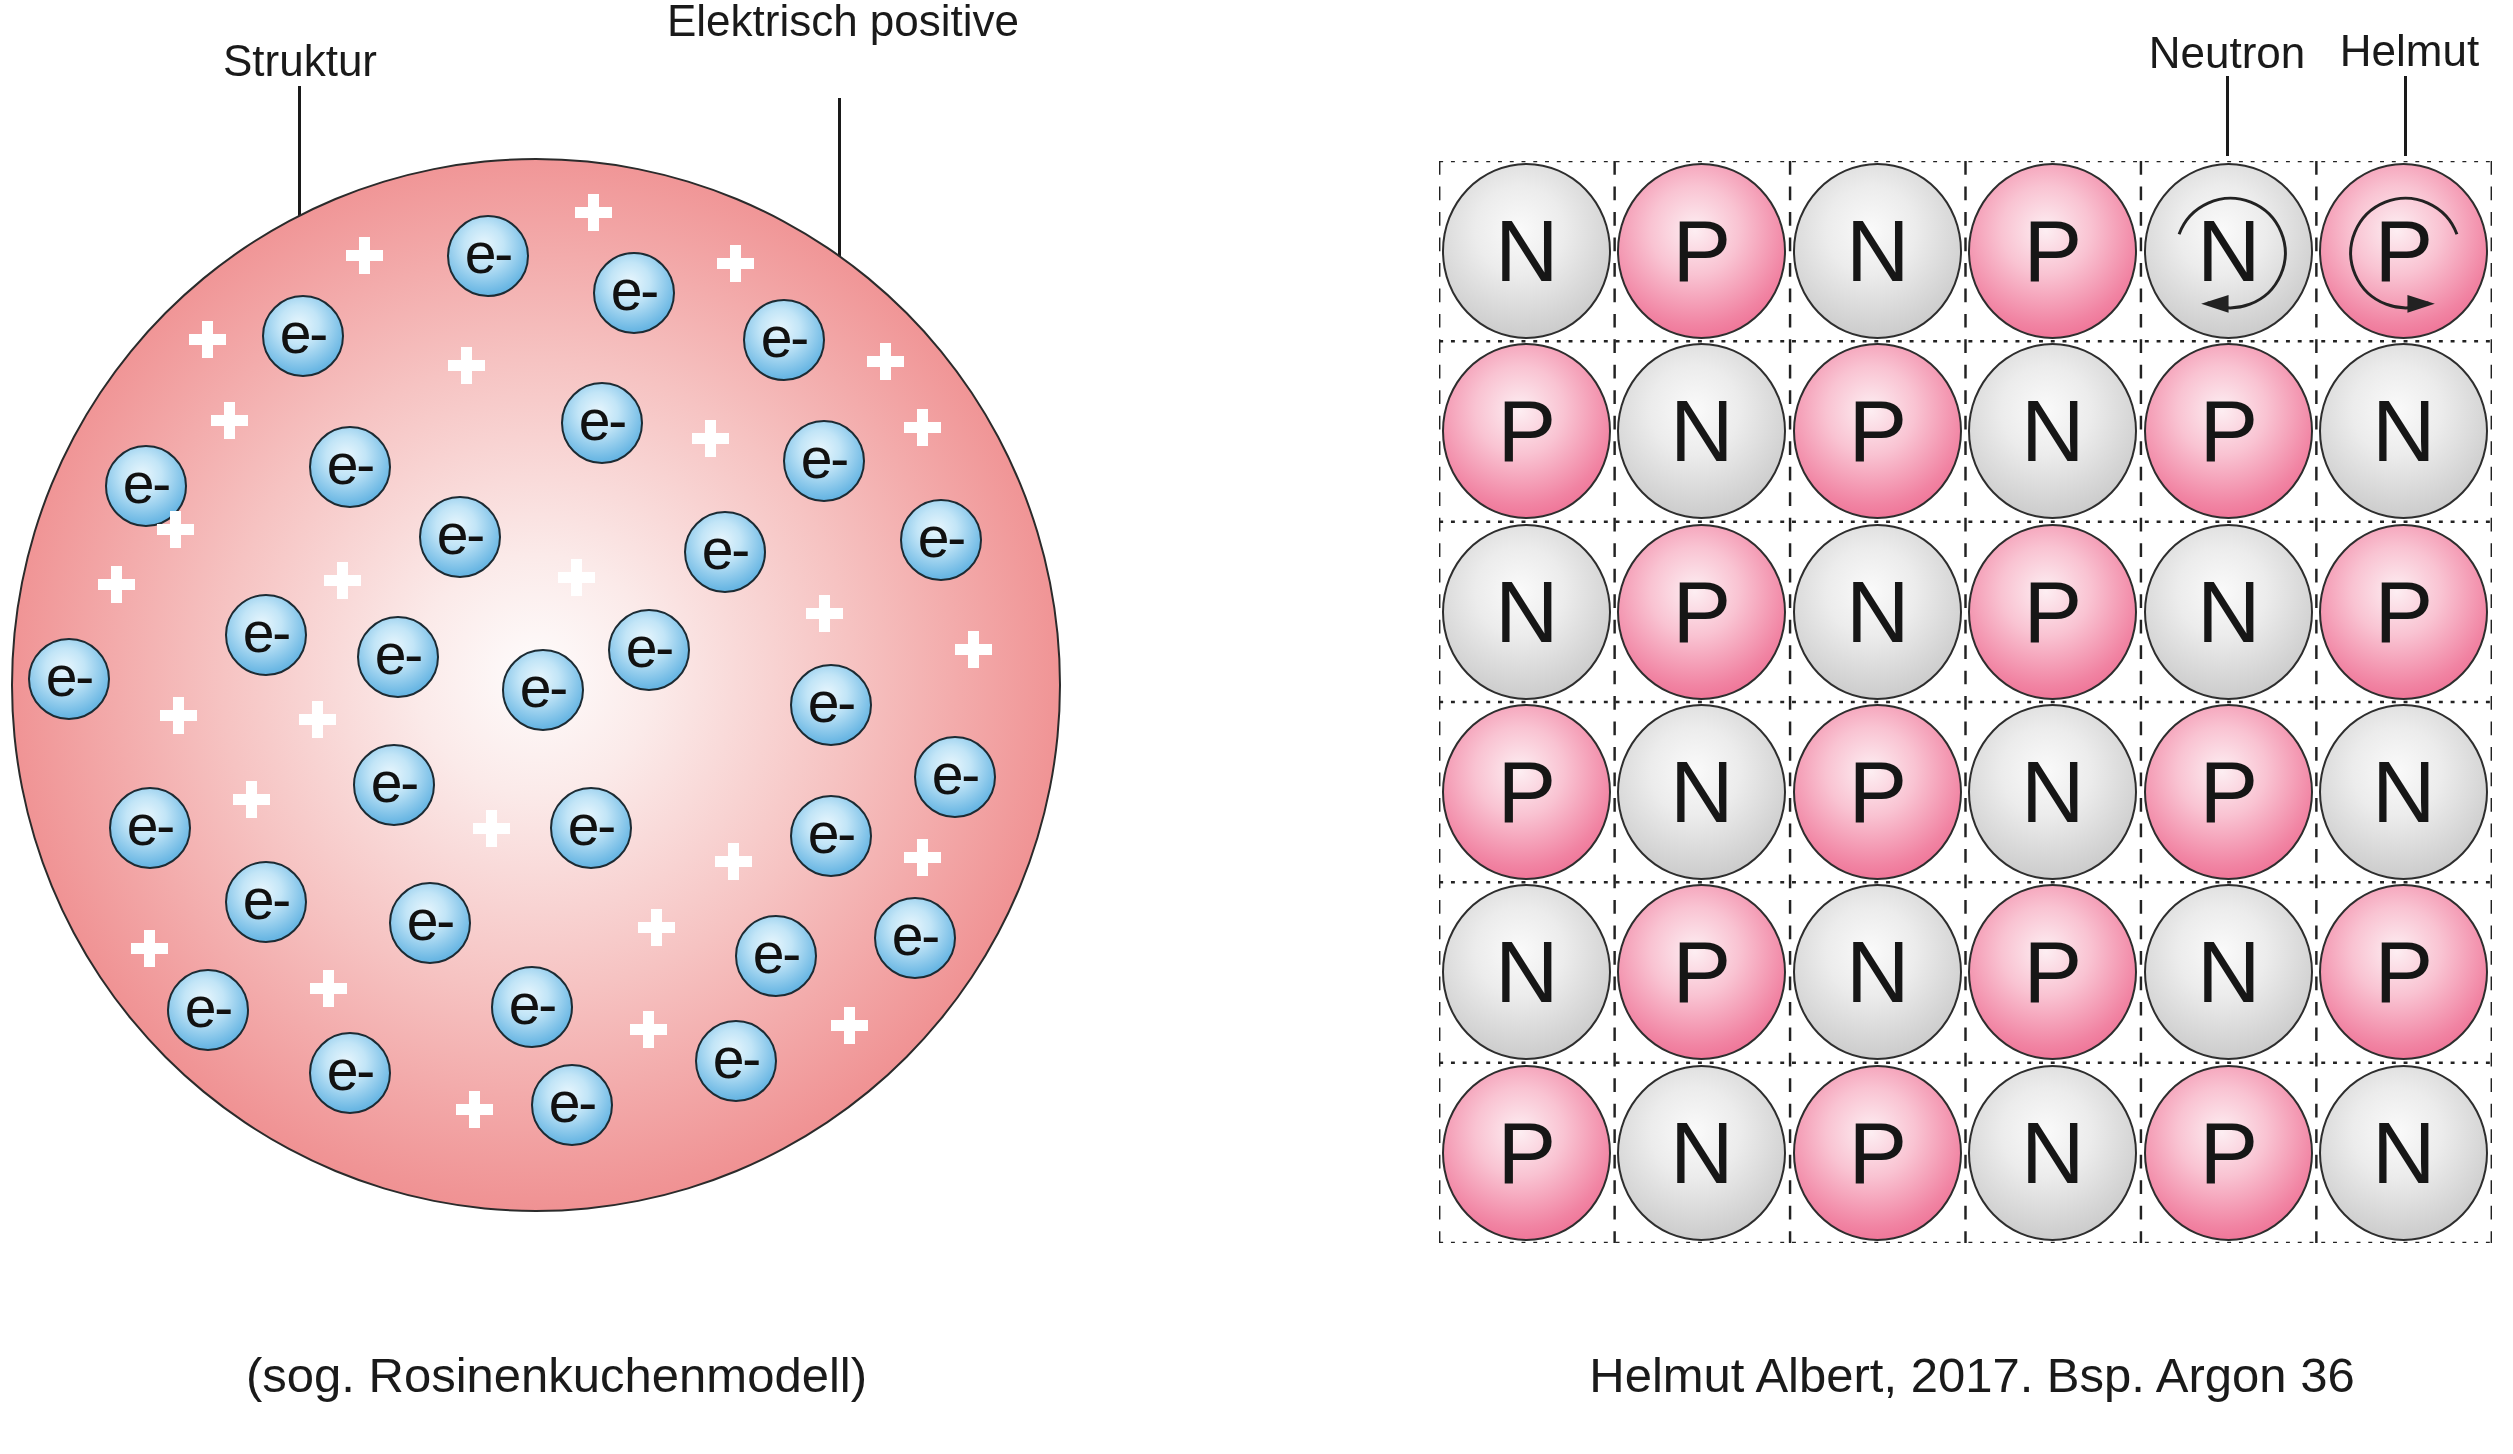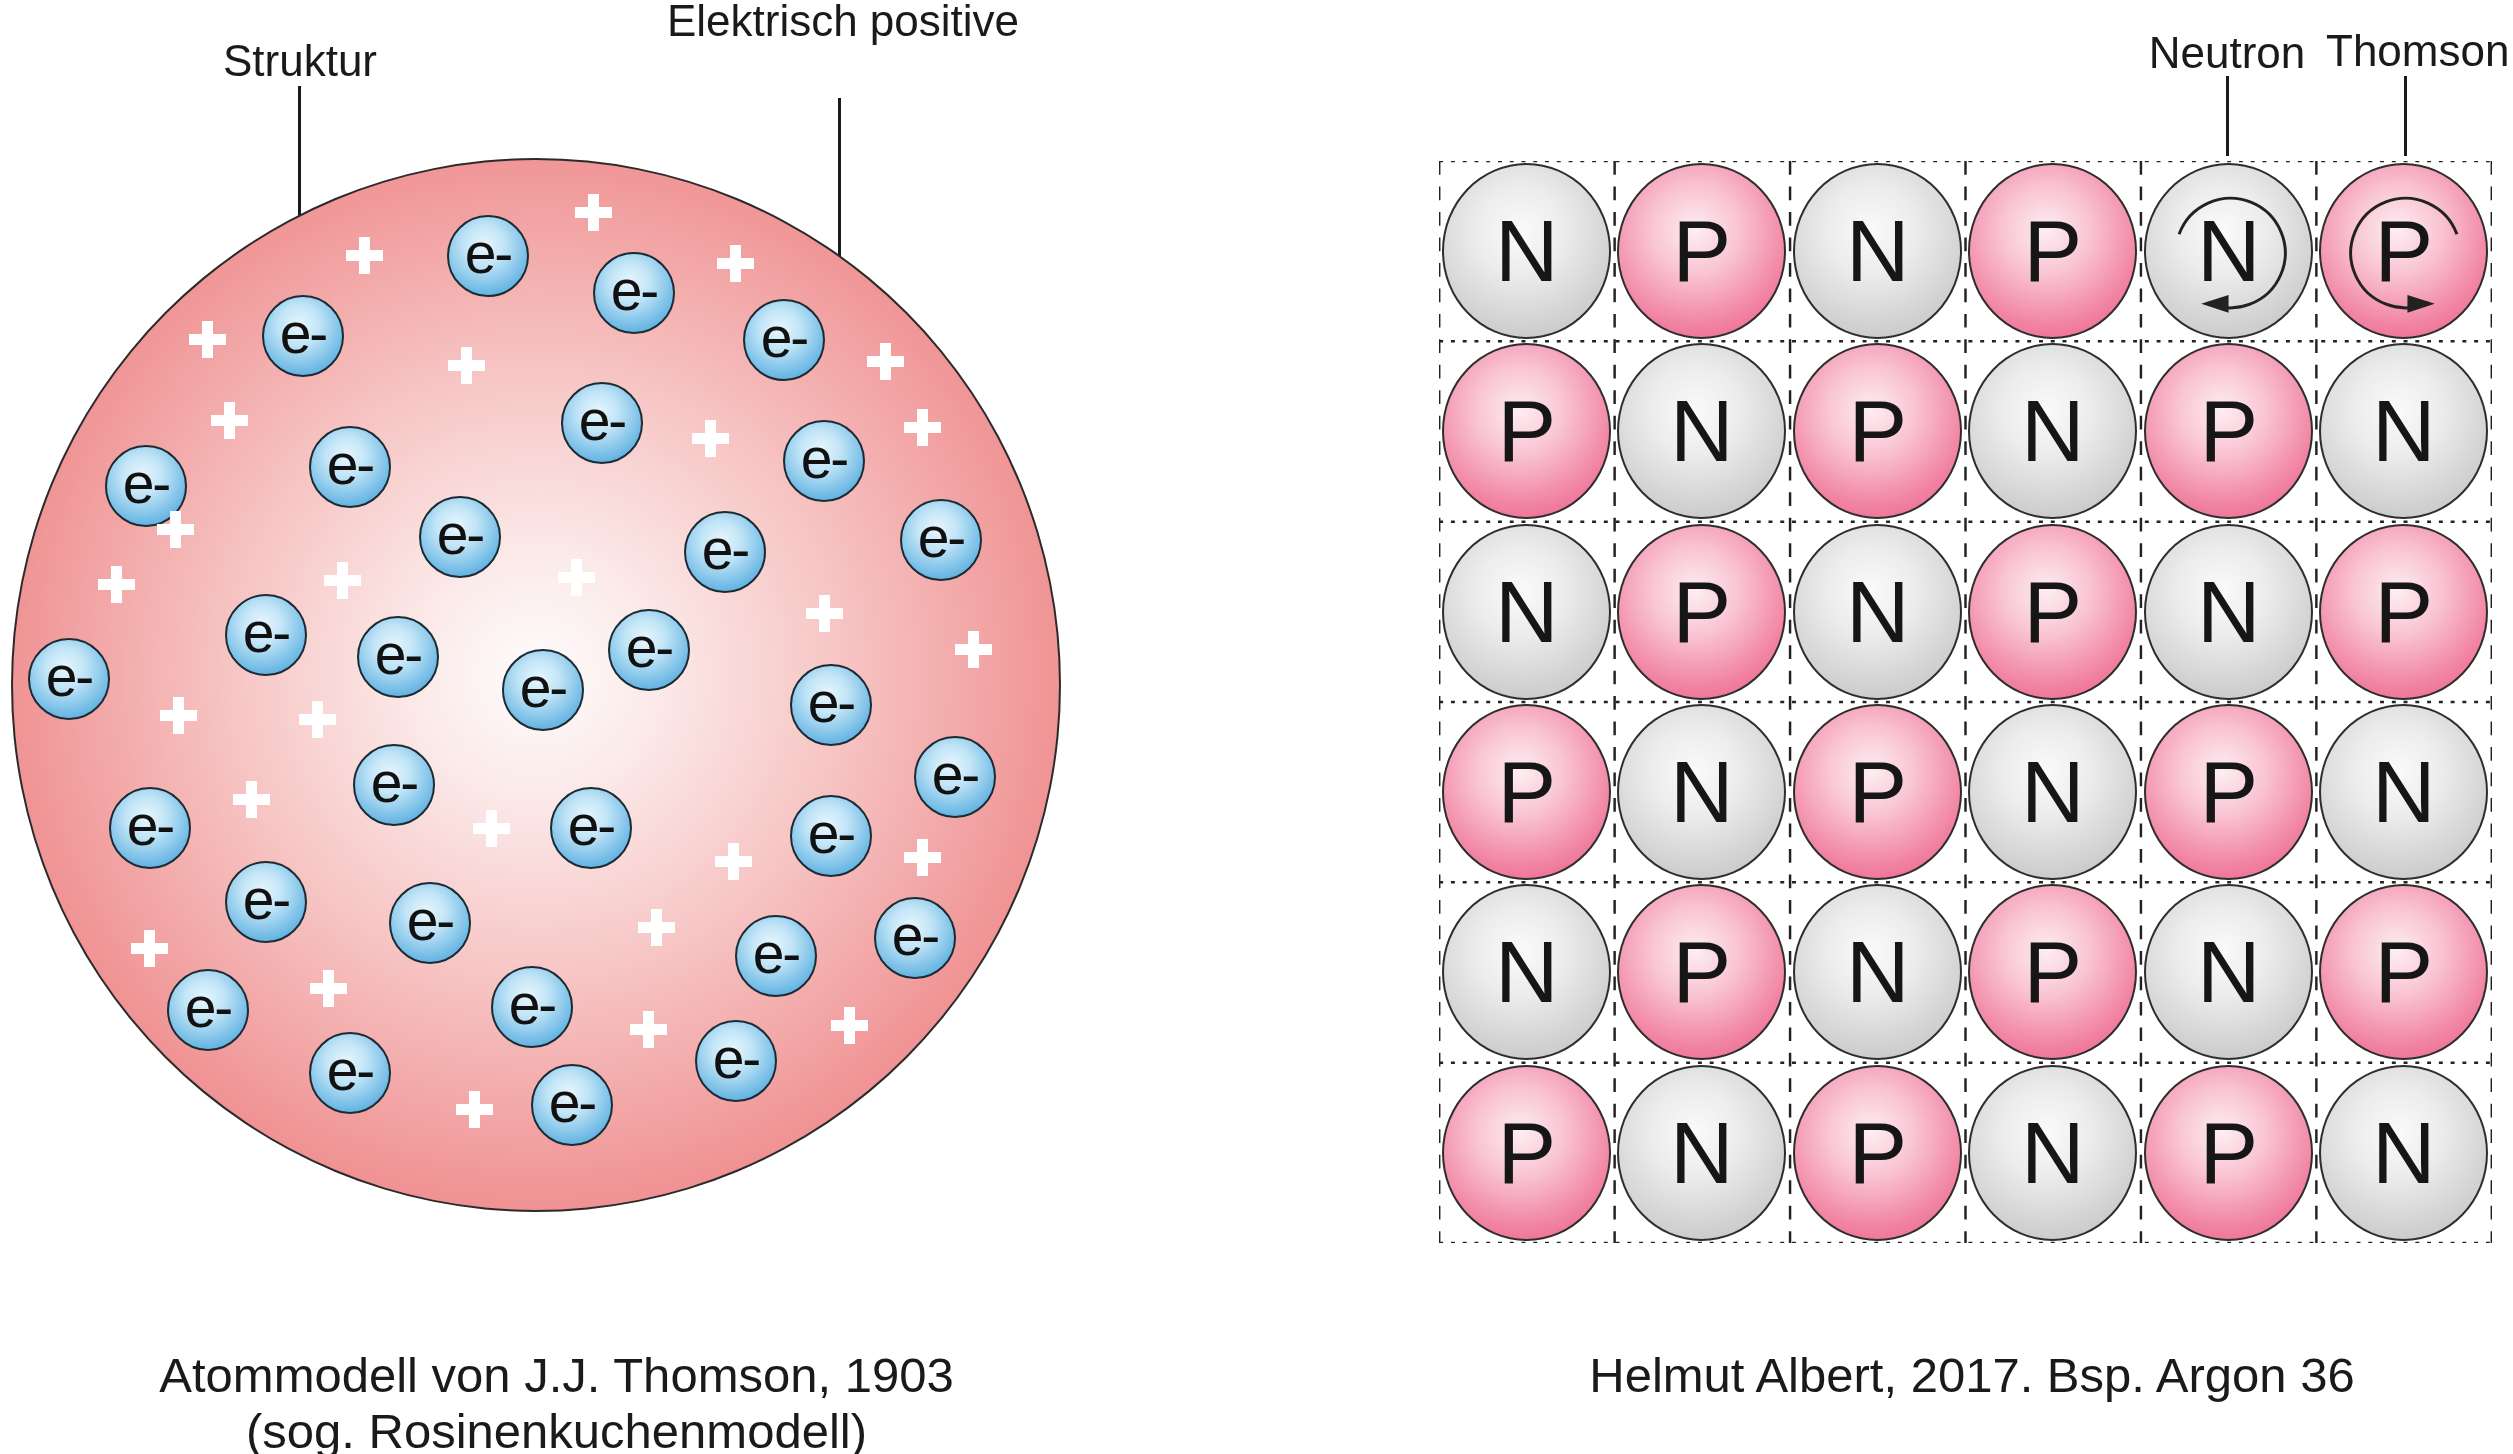--- a/index.html
+++ b/index.html
@@ -174,28 +174,27 @@
         <div class="plus" style="left: 715px; top: 843px;"></div>
         <div class="plus" style="left: 904px; top: 839px;"></div>
         <div class="plus" style="left: 131px; top: 930px;"></div>
         <div class="plus" style="left: 310px; top: 970px;"></div>
         <div class="plus" style="left: 630px; top: 1011px;"></div>
         <div class="plus" style="left: 831px; top: 1007px;"></div>
         <div class="plus" style="left: 456px; top: 1091px;"></div>
       </div>
 
     <div class="caption" style="left:47px;top:1347px;width:1019px;">
-      <div>Atommodell von J.J. Thomson, 1903</div>
       <div>(sog. Rosinenkuchenmodell)</div>
     </div>
   </div>
 
   <div>
     <div class="toplabel" style="left:2134px;top:28px;width:186px;">Neutron</div>
-    <div class="toplabel" style="left:2326px;top:25.5px;width:167px;">Thomson</div>
+    <div class="toplabel" style="left:2326px;top:25.5px;width:167px;">Helmut</div>
     <div class="pointer-line" style="left:2226px;top:76px;height:80px;"></div>
     <div class="pointer-line" style="left:2404px;top:76px;height:80px;"></div>
 
     <div id="np-grid">
       <svg id="grid-lines" width="1053" height="1082" viewBox="0 0 1074 1104">
           <line x1="0" x2="1074" y1="0" y2="0" stroke="#222222" stroke-width="2.5" stroke-dasharray="4 8"></line>
           <line x1="0" x2="1074" y1="184" y2="184" stroke="#222222" stroke-width="2.5" stroke-dasharray="4 8"></line>
           <line x1="0" x2="1074" y1="368" y2="368" stroke="#222222" stroke-width="2.5" stroke-dasharray="4 8"></line>
           <line x1="0" x2="1074" y1="552" y2="552" stroke="#222222" stroke-width="2.5" stroke-dasharray="4 8"></line>
           <line x1="0" x2="1074" y1="736" y2="736" stroke="#222222" stroke-width="2.5" stroke-dasharray="4 8"></line>

